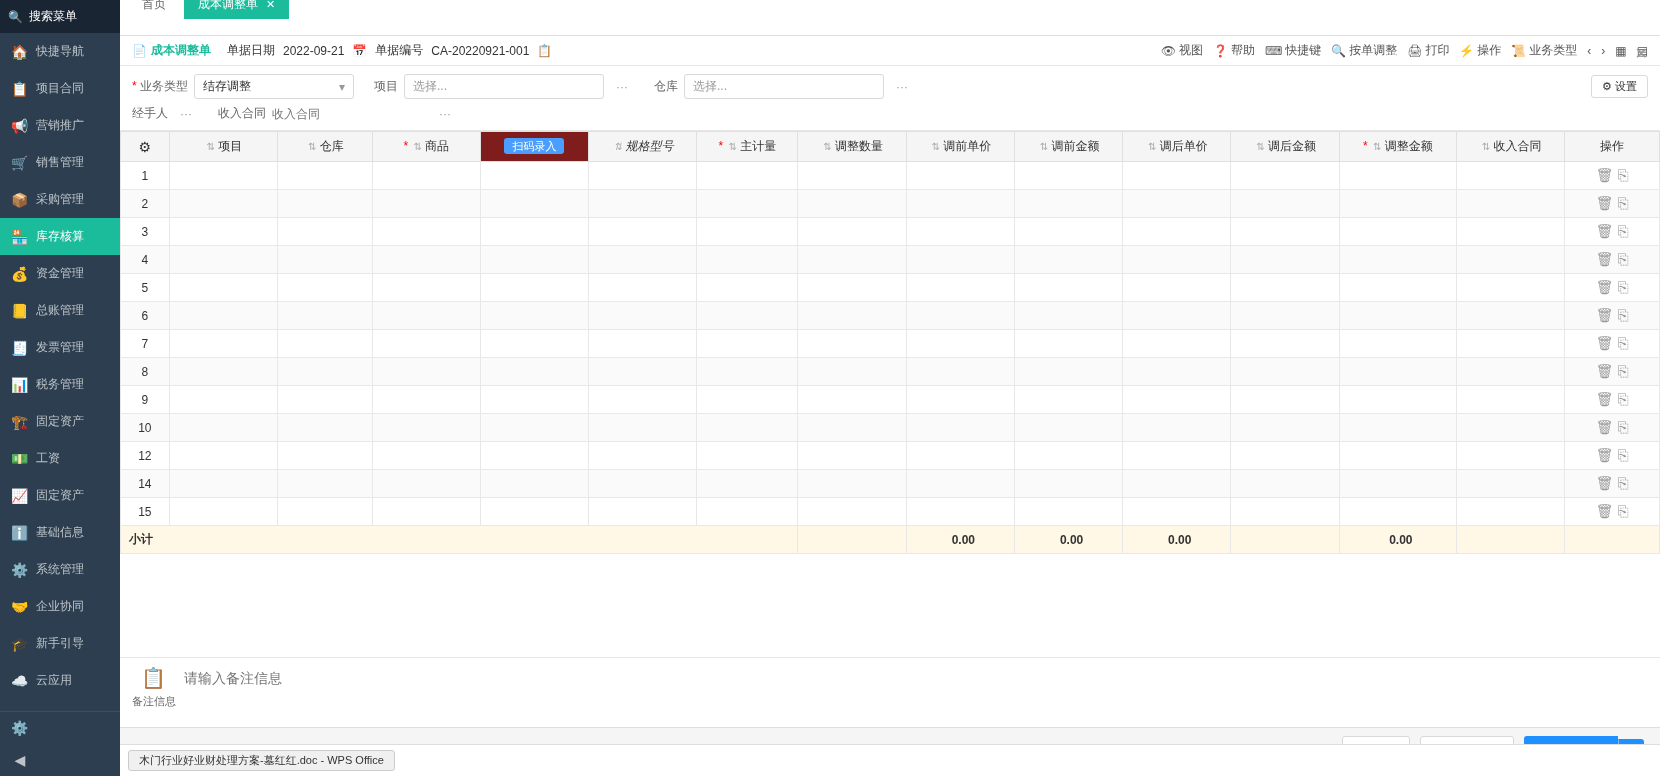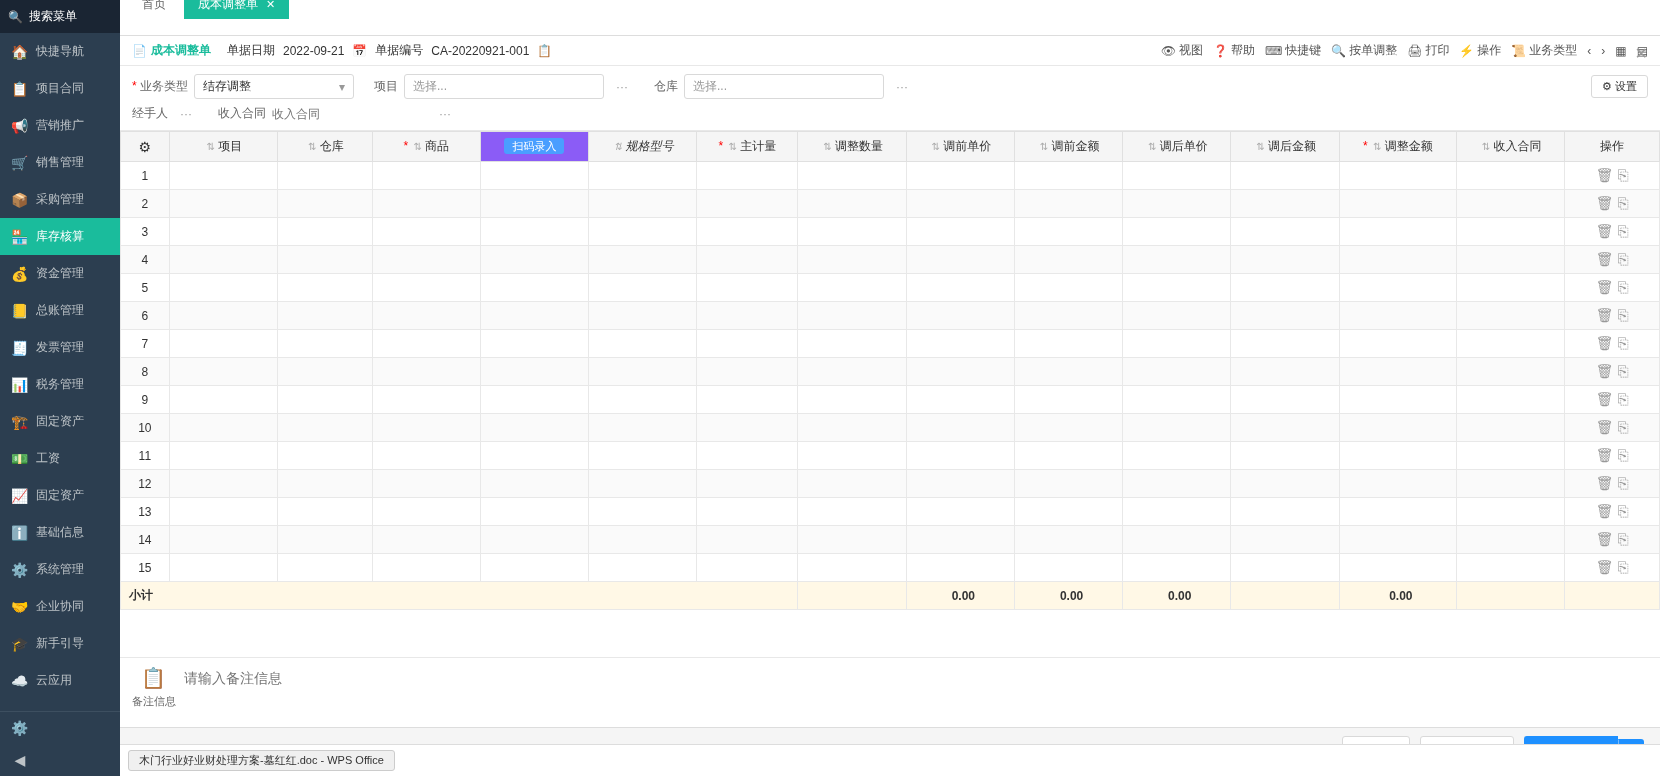--- a/index.html
+++ b/index.html
@@ -46,21 +46,21 @@
     .form-value .arrow { color: #999; }
     .form-value-text { color: #333; }
     .form-dots { color: #999; cursor: pointer; padding: 0 6px; }
     .form-input-plain { border: none; background: transparent; font-size: 12px; color: #999; outline: none; min-width: 100px; }
 
     
     .table-area { flex: 1; overflow: auto; position: relative; }
     .data-table { width: 100%; border-collapse: collapse; font-size: 12px; }
     .data-table thead tr { background: #f5f5f5; }
     .data-table th { border: 1px solid #e0e0e0; padding: 6px 8px; text-align: center; white-space: nowrap; color: #333; font-weight: normal; position: sticky; top: 0; background: #f5f5f5; z-index: 2; }
-    .data-table th.highlight { background: #8b5cf6; color: #333; }
+    .data-table th.highlight { background: #7f1d1d; color: #333; }
     .data-table th .sort-arrows { color: #aaa; font-size: 10px; margin-left: 2px; }
     .data-table td { border: 1px solid #e8e8e8; padding: 4px 6px; text-align: center; color: #333; height: 28px; }
     .data-table tr:nth-child(even) td { background: #fafafa; }
     .row-num { color: #999; width: 30px; }
     .action-cell { display: flex; gap: 4px; justify-content: center; }
     .action-btn { cursor: pointer; color: #999; font-size: 14px; }
     .total-row { background: #fff8e6 !important; }
     .total-row td { background: #fff8e6 !important; font-weight: bold; color: #333; padding-left: 12px; }
     .col-settings { width: 36px; }
     .col-project { width: 80px; }
@@ -536,65 +536,21 @@
     <td></td>
     <td></td>
     <td>
       <div class="action-cell">
         <span class="action-btn">🗑</span>
         <span class="action-btn">⎘</span>
       </div>
     </td>
   </tr>
             <tr>
-    <td class="row-num">11</td>
-    <td></td>
-    <td></td>
-    <td></td>
-    <td></td>
-    <td></td>
-    <td></td>
-    <td></td>
-    <td></td>
-    <td></td>
-    <td></td>
-    <td></td>
-    <td></td>
-    <td></td>
-    <td>
-      <div class="action-cell">
-        <span class="action-btn">🗑</span>
-        <span class="action-btn">⎘</span>
-      </div>
-    </td>
-  </tr>
-            <tr>
     <td class="row-num">12</td>
-    <td></td>
-    <td></td>
-    <td></td>
-    <td></td>
-    <td></td>
-    <td></td>
-    <td></td>
-    <td></td>
-    <td></td>
-    <td></td>
-    <td></td>
-    <td></td>
-    <td></td>
-    <td>
-      <div class="action-cell">
-        <span class="action-btn">🗑</span>
-        <span class="action-btn">⎘</span>
-      </div>
-    </td>
-  </tr>
-            <tr>
-    <td class="row-num">13</td>
     <td></td>
     <td></td>
     <td></td>
     <td></td>
     <td></td>
     <td></td>
     <td></td>
     <td></td>
     <td></td>
     <td></td>

